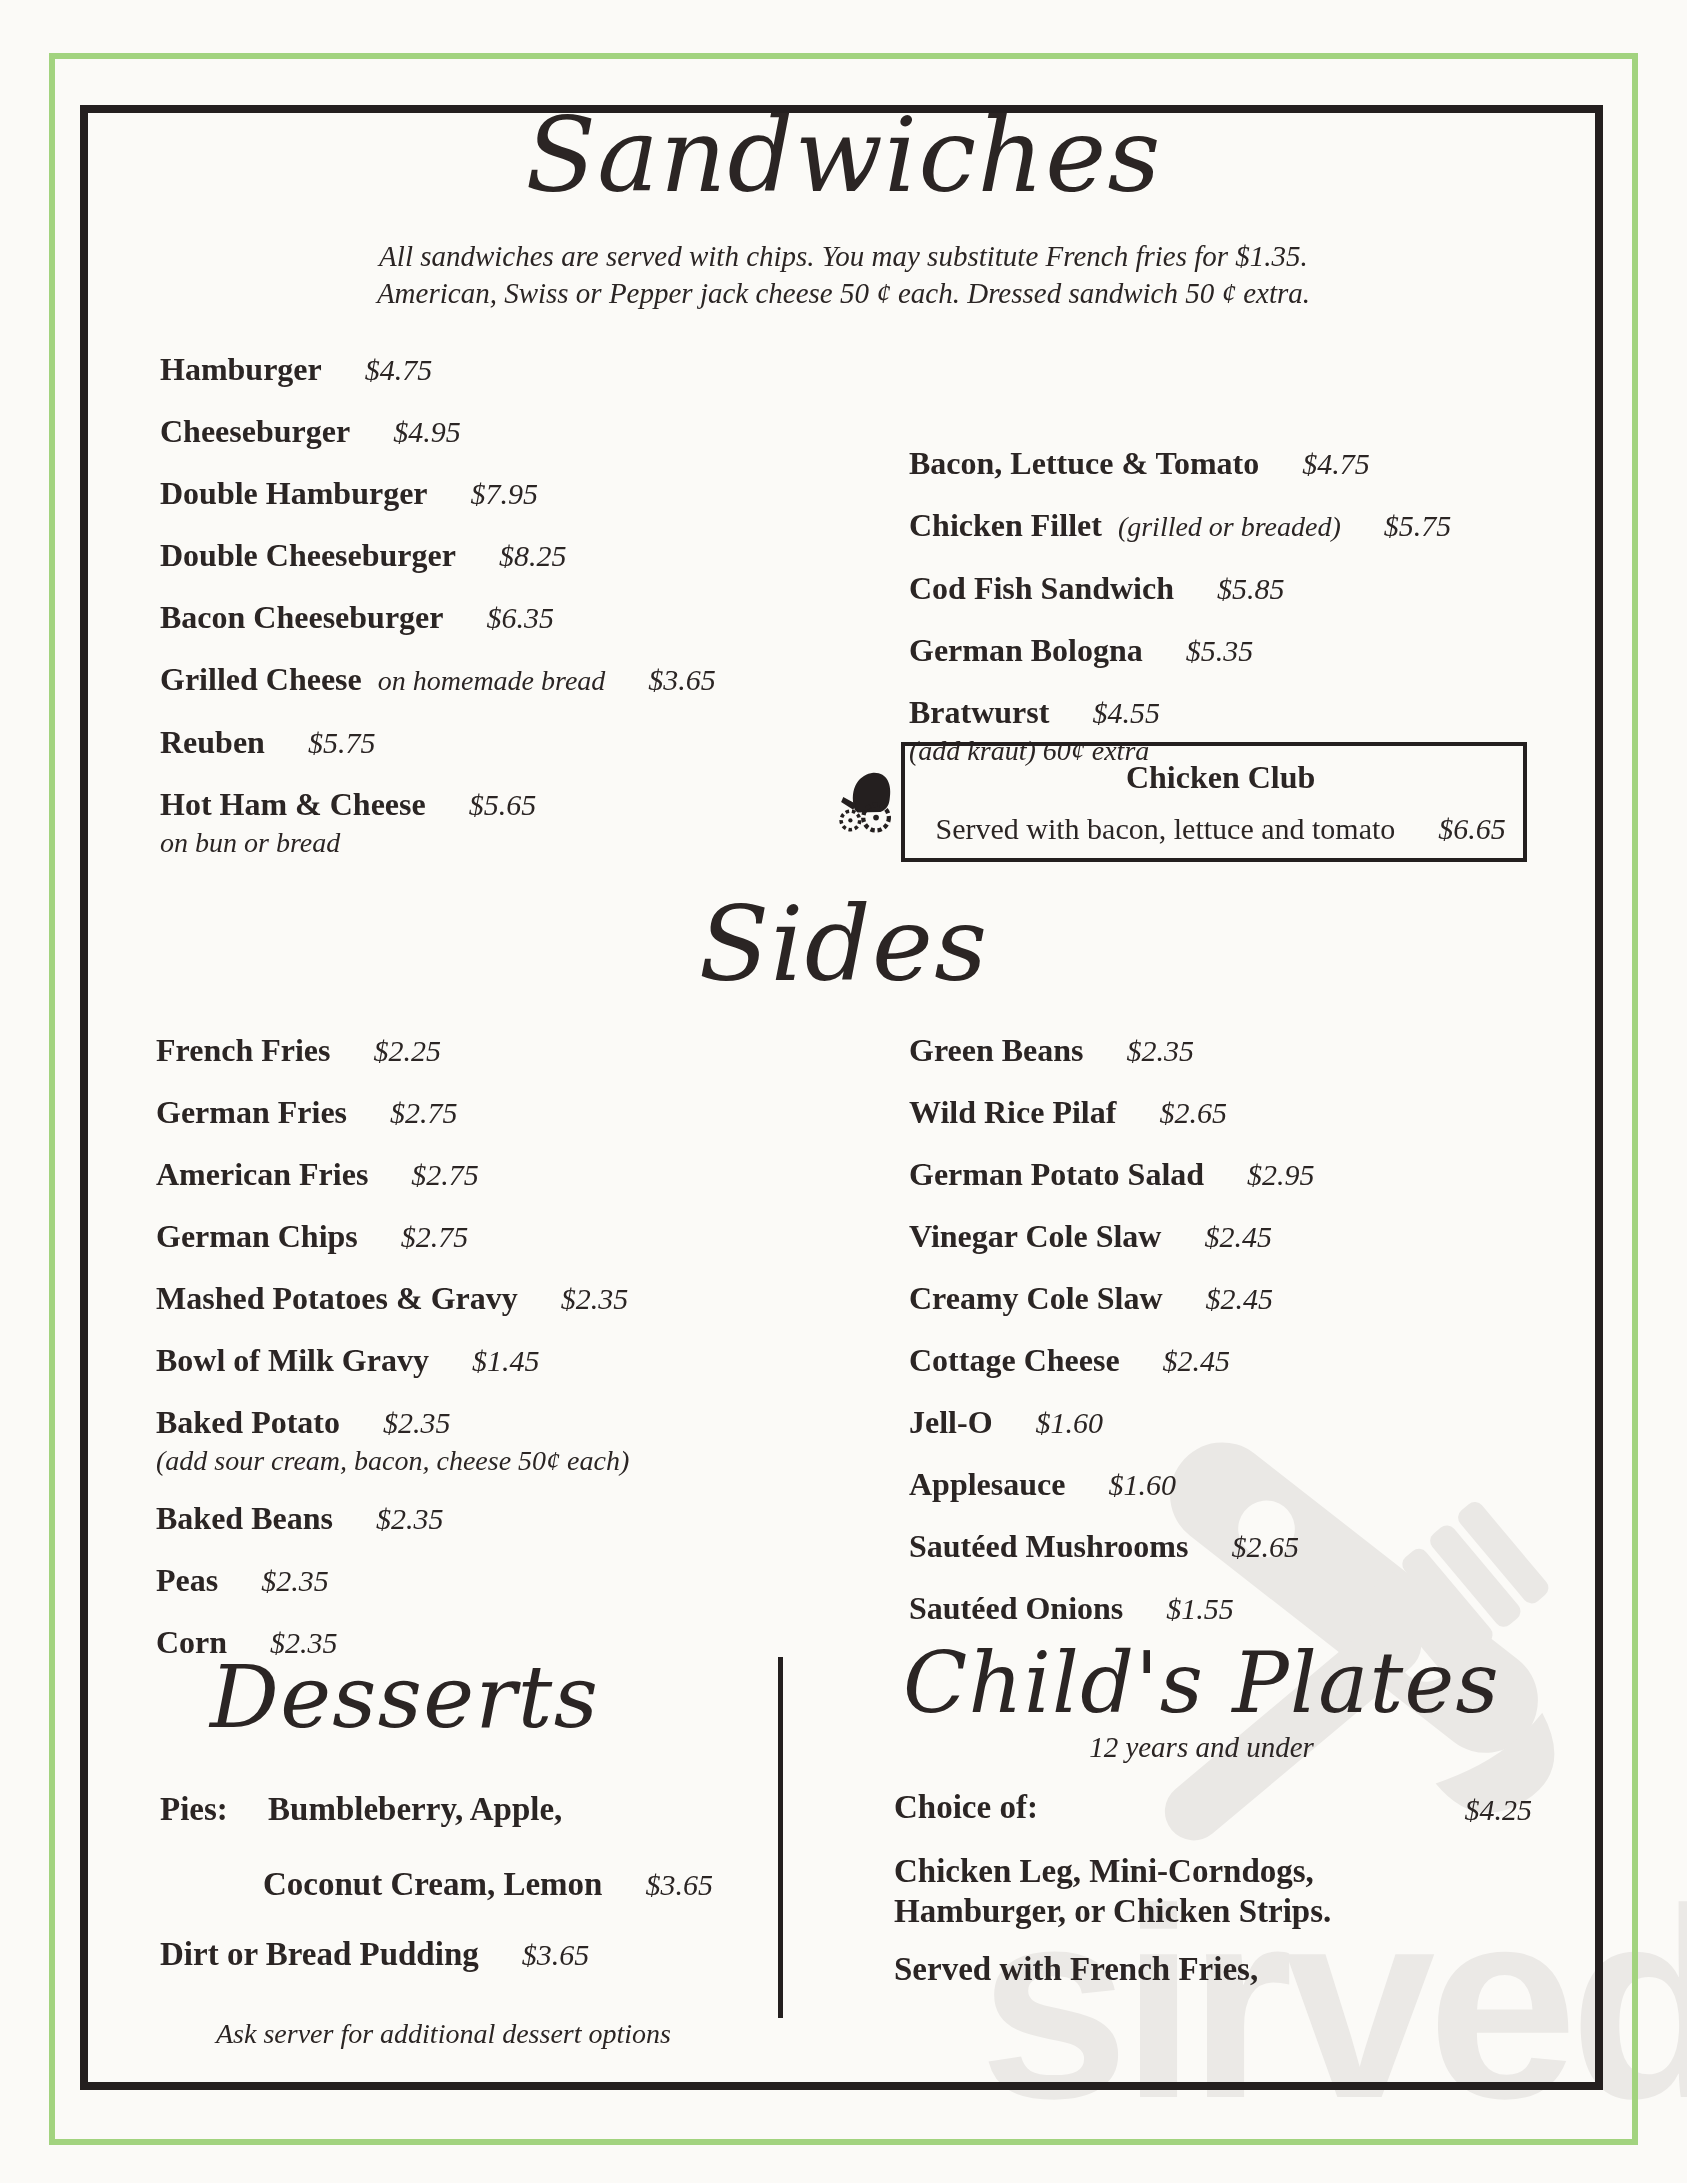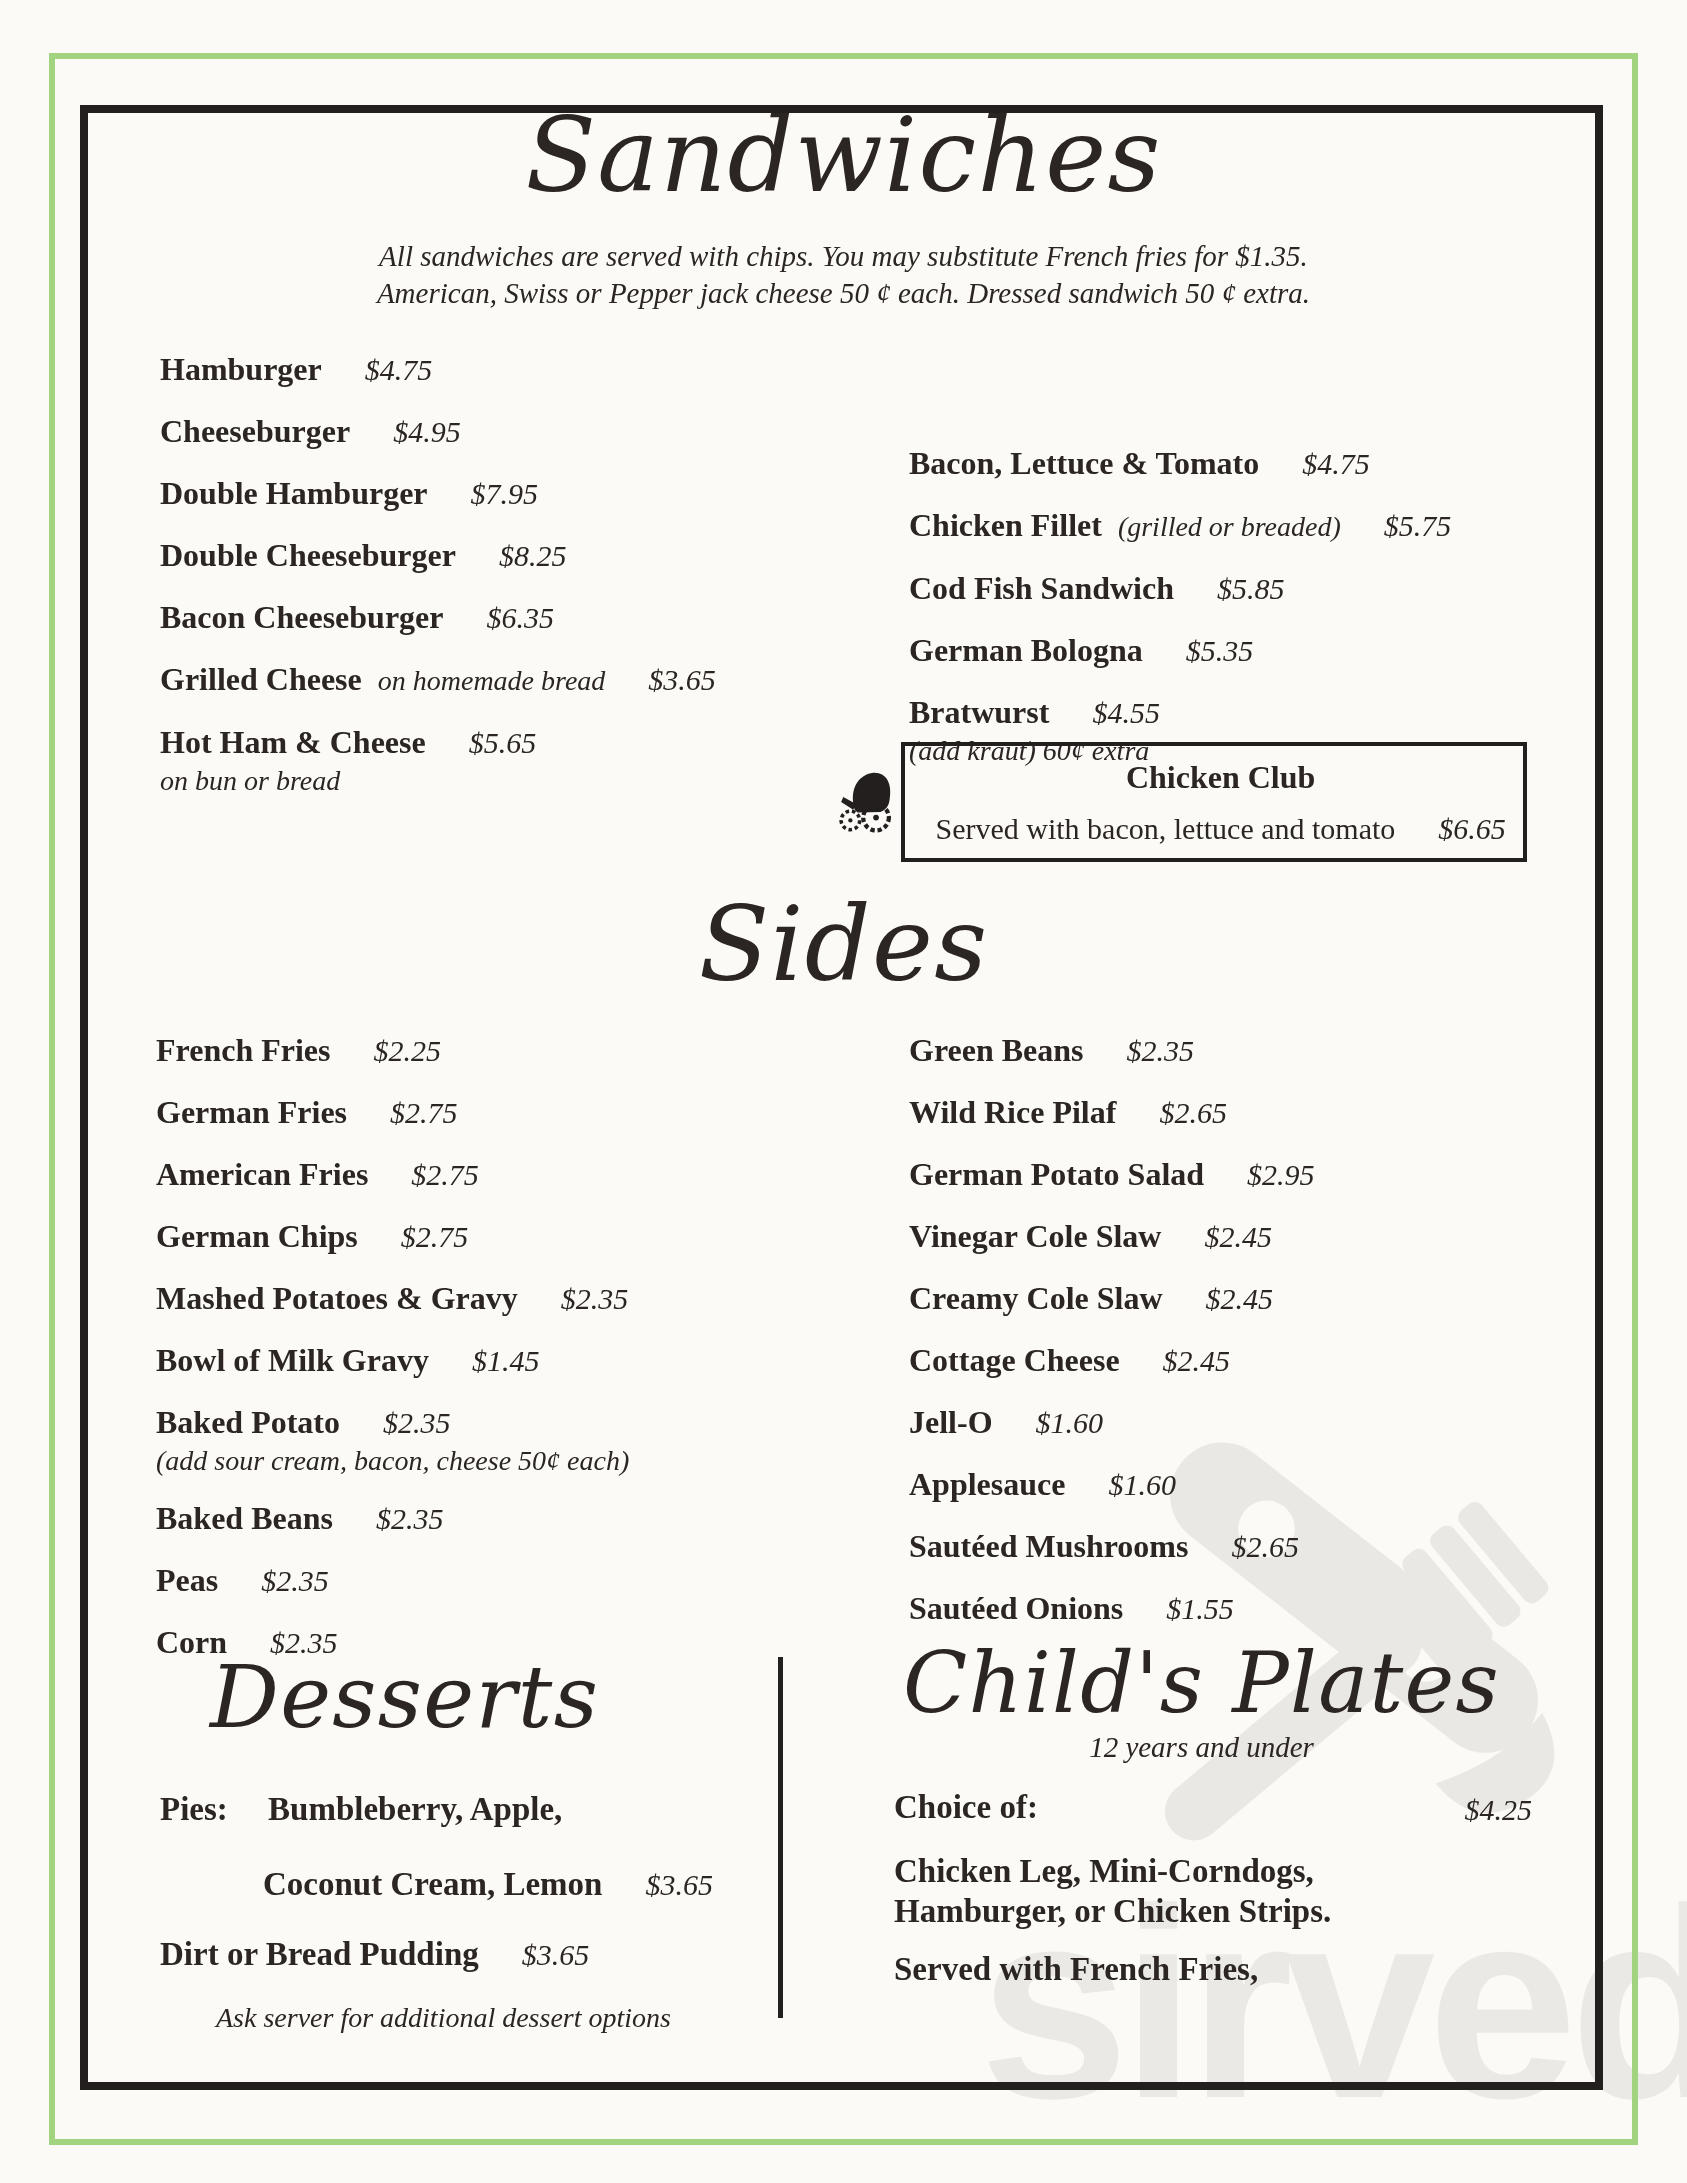--- a/index.html
+++ b/index.html
@@ -99,20 +99,24 @@
         <div class="mi">
           <span class="nm">Bacon Cheeseburger</span><span class="pr">$6.35</span>
           
         </div>
 
         <div class="mi">
           <span class="nm">Grilled Cheese</span><span class="inote">on homemade bread</span><span class="pr">$3.65</span>
           
         </div>
 
+        <div class="mi">
+          <span class="nm">Reuben</span><span class="pr">$5.75</span>
+          
+        </div>
 
         <div class="mi">
           <span class="nm">Hot Ham &amp; Cheese</span><span class="pr">$5.65</span>
           <div class="sub">on bun or bread</div>
         </div>
       </div>
 
 
     <div class="abs" style="left:909px;top:444px;width:695px;">
 
@@ -279,21 +283,21 @@
       <div class="ds-row">
         <span class="nm">Pies:</span>
         <span class="nm" style="margin-left:32px;">Bumbleberry, Apple,</span>
       </div>
       <div class="ds-row" style="margin-top:36px;padding-left:103px;">
         <span class="nm">Coconut Cream, Lemon</span><span class="pr">$3.65</span>
       </div>
       <div class="ds-row" style="margin-top:31px;">
         <span class="nm">Dirt or Bread Pudding</span><span class="pr">$3.65</span>
       </div>
-      <div class="foot center" style="margin-top:28px;width:567px;">Ask server for additional dessert options</div>
+      <div class="foot center" style="margin-top:44px;width:567px;">Ask server for additional dessert options</div>
     </div>
 
     <div class="abs" style="left:837px;top:1639px;width:729px;">
       <div class="script center" style="font-size:84px;">Child's Plates</div>
       <div class="cp-sub center" style="margin-top:4px;">12 years and under</div>
       <div class="choice" style="margin-top:23px;padding-left:57px;padding-right:34px;">
         <span class="cp-line">Choice of:</span>
         <span class="pr" style="margin-left:0;">$4.25</span>
       </div>
       <div style="margin-top:24px;padding-left:57px;">

